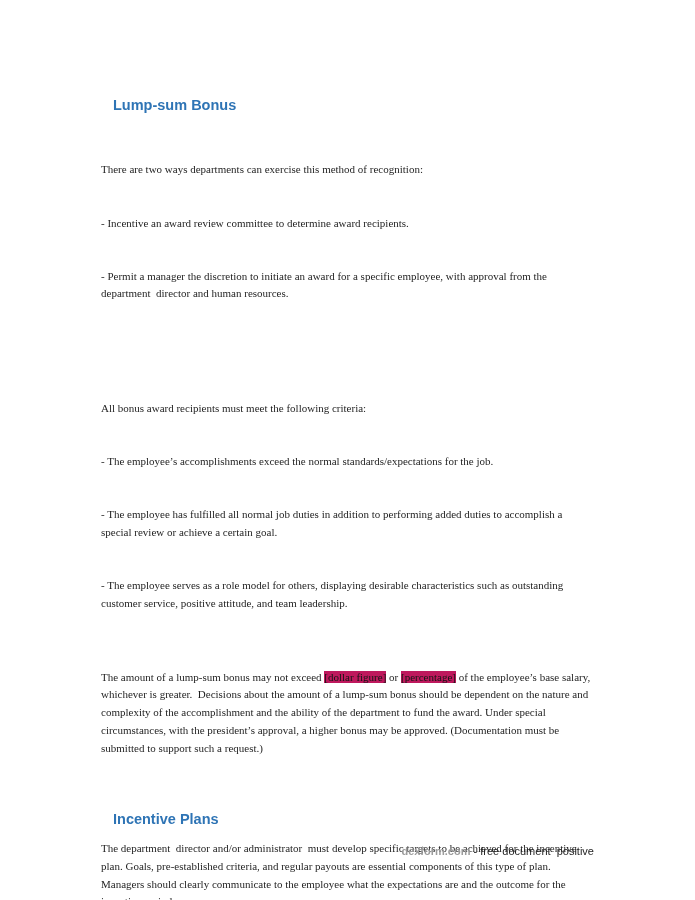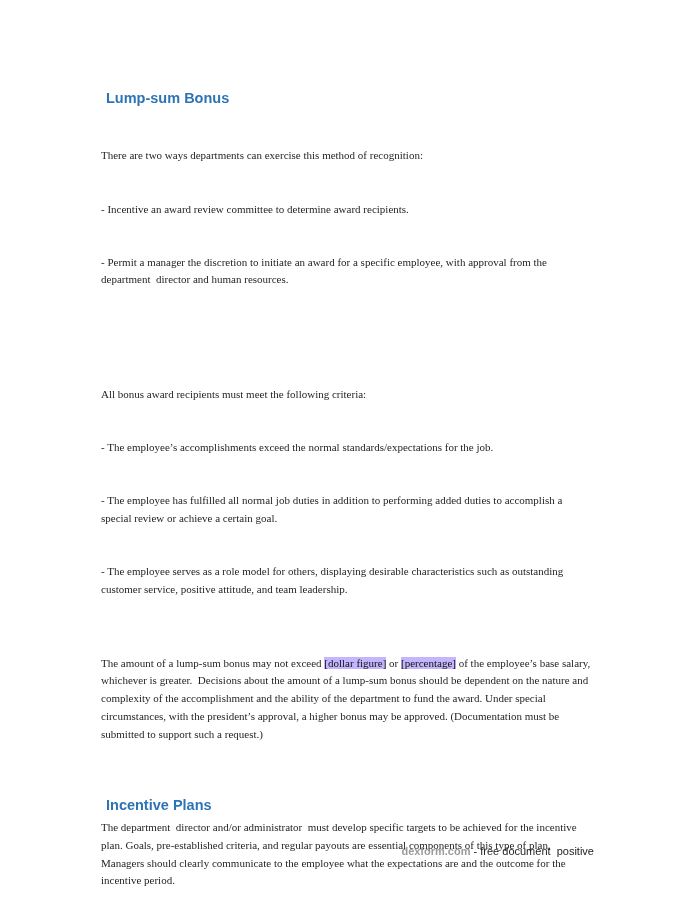--- a/index.html
+++ b/index.html
@@ -13,37 +13,37 @@
     font-family: "Liberation Serif", "DejaVu Serif", serif;
     color: #1f1f1f;
     overflow: hidden;
   }
   .heading {
     font-family: "Liberation Sans", "DejaVu Sans", sans-serif;
     font-size: 14.5px;
     line-height: 18px;
     font-weight: 700;
     color: #2E74B5;
-    margin: 5px;
+    margin: 12px;
   }
   .para {
     font-size: 11px;
     line-height: 17.7px;
     margin: 0;
     white-space: pre-wrap;
   }
   .line { white-space: pre-wrap; }
   .p-methods     { margin-top: 2px; }
   .p-criteria    { margin-top: 26px; }
   .p-amount      { margin-top: 21px; }
   .p-communicate { margin-top: 31px; }
   .h-incentive   { margin-top: 53px; }
   .p-incentive   { margin-top: 5px; }
   .hl {
-    background: #c4b5fd;
+    background: #be185d;
     color: #141414;
   }
   .footer {
     position: absolute;
     top: 845px;
     right: 101px;
     font-family: "Liberation Sans", "DejaVu Sans", sans-serif;
     font-size: 11px;
     color: #222222;
     white-space: pre;

